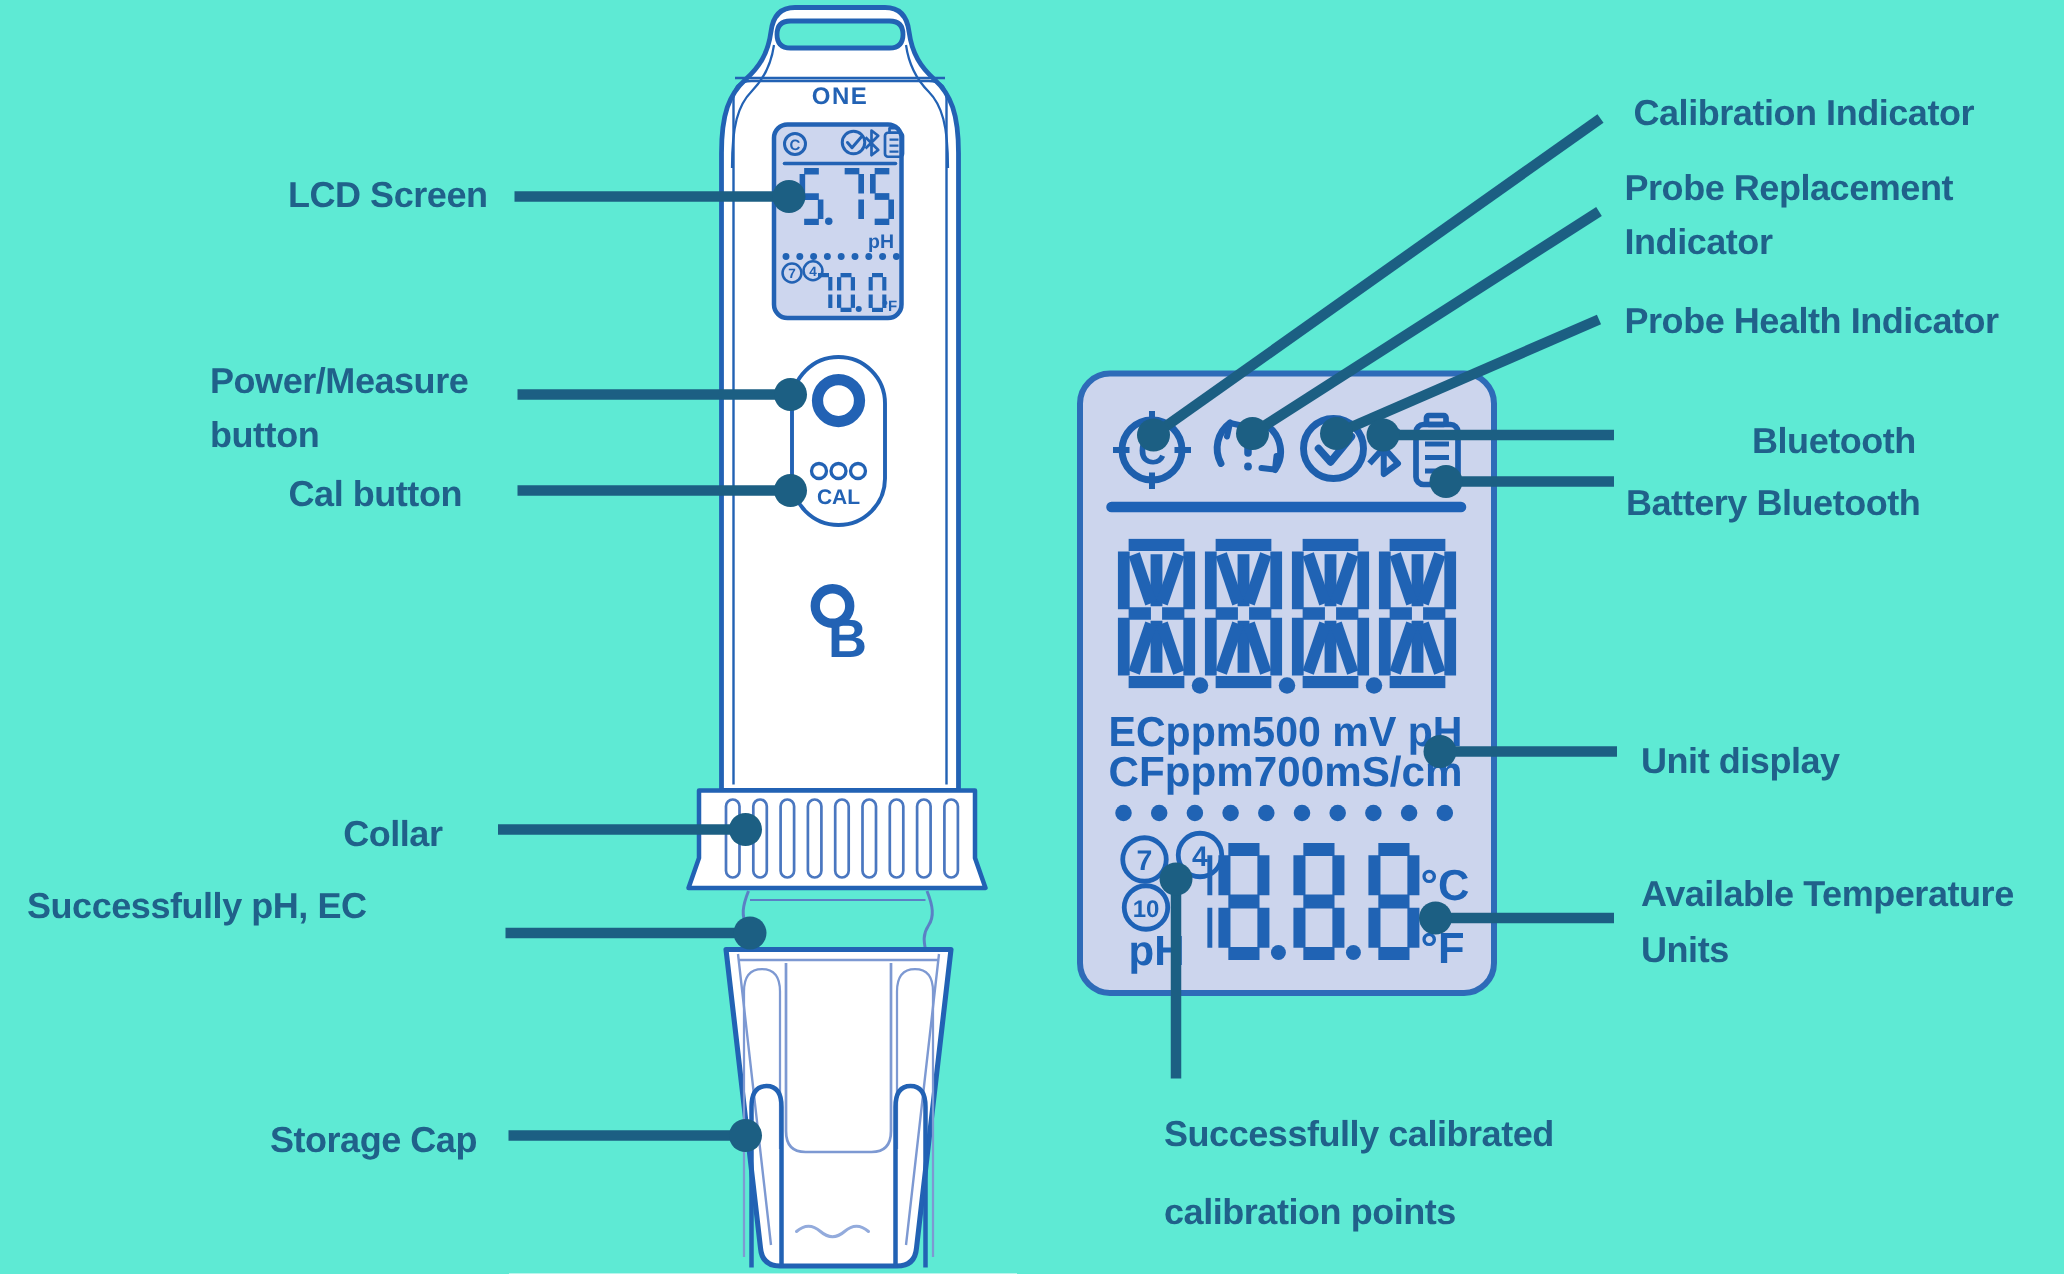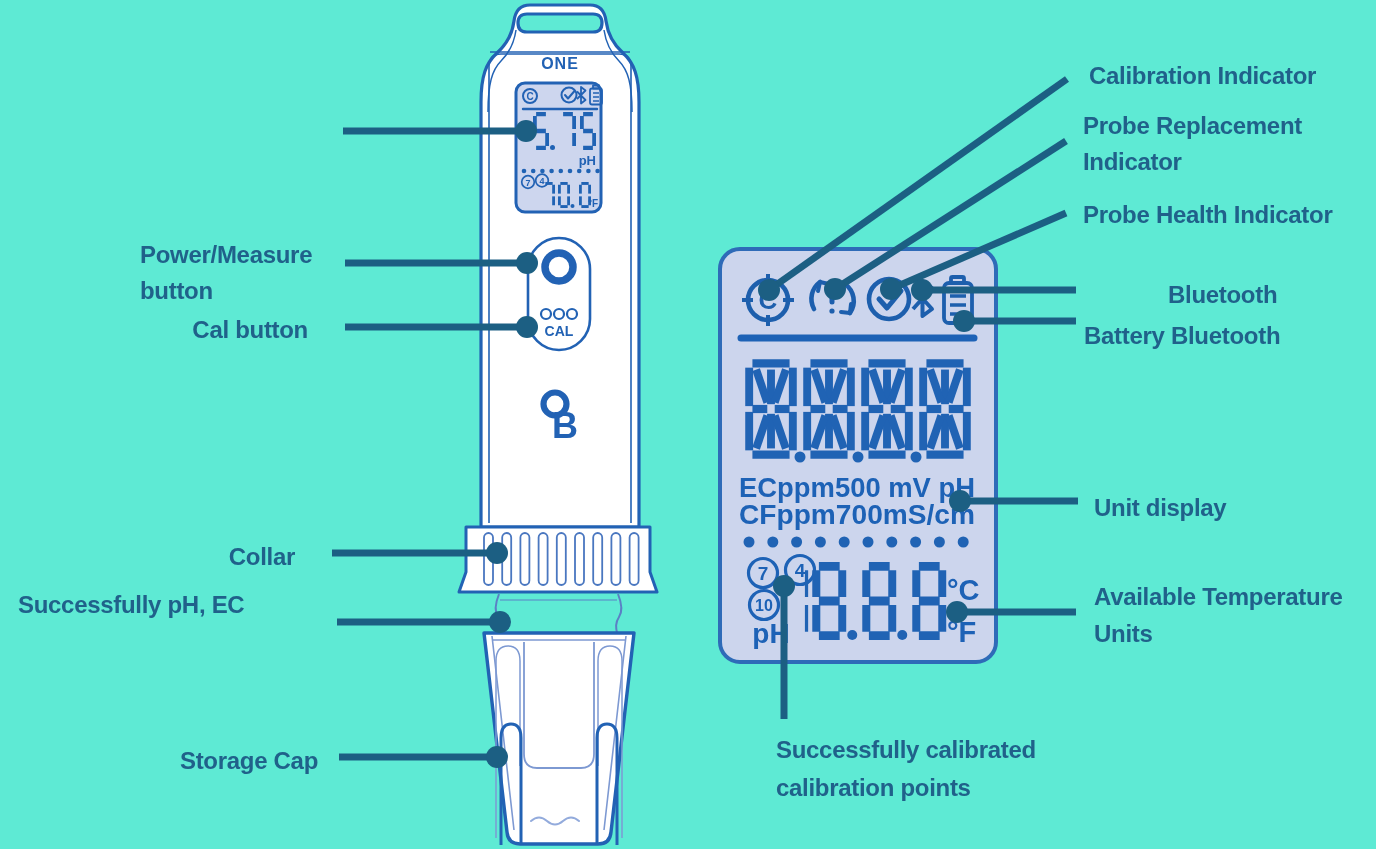--- a/index.html
+++ b/index.html
@@ -376,28 +376,29 @@
           <line x1="957" y1="612" x2="1076" y2="612"></line>
           <circle cx="957" cy="612" r="11" stroke="none"></circle>
         </g>
     <g>
           <line x1="784" y1="586" x2="784" y2="719"></line>
           <circle cx="784" cy="586" r="11" stroke="none"></circle>
         </g>
   </g>
 </svg>
 
+<div class="lbl r" style="left:150px;top:113px;width:175px;">LCD Screen</div>
 <div class="lbl" style="left:140px;top:237px;width:185px;">Power/Measure button</div>
 <div class="lbl r" style="left:128px;top:312px;width:180px;">Cal button</div>
 <div class="lbl r" style="left:140px;top:539px;width:155px;">Collar</div>
 <div class="lbl" style="left:18px;top:587px;width:330px;">Successfully pH, EC</div>
 <div class="lbl r" style="left:140px;top:743px;width:178px;">Storage Cap</div>
 
 <div class="lbl" style="left:1089px;top:58px;width:270px;">Calibration Indicator</div>
 <div class="lbl" style="left:1083px;top:108px;width:250px;">Probe Replacement Indicator</div>
 <div class="lbl" style="left:1083px;top:197px;width:285px;">Probe Health Indicator</div>
 <div class="lbl" style="left:1144px;top:277px;width:200px;margin-left:24px;">Bluetooth</div>
 <div class="lbl" style="left:1084px;top:318px;width:240px;">Battery Bluetooth</div>
 <div class="lbl" style="left:1094px;top:490px;width:220px;">Unit display</div>
 <div class="lbl" style="left:1094px;top:578px;width:250px;line-height:37px;">Available Temperature Units</div>
-<div class="lbl" style="left:776px;top:731px;width:300px;line-height:38px;">Successfully calibrated calibration points</div>
+<div class="lbl" style="left:776px;top:731px;width:300px;line-height:52px;">Successfully calibrated calibration points</div>
 
 </div>
 
 </body></html>

